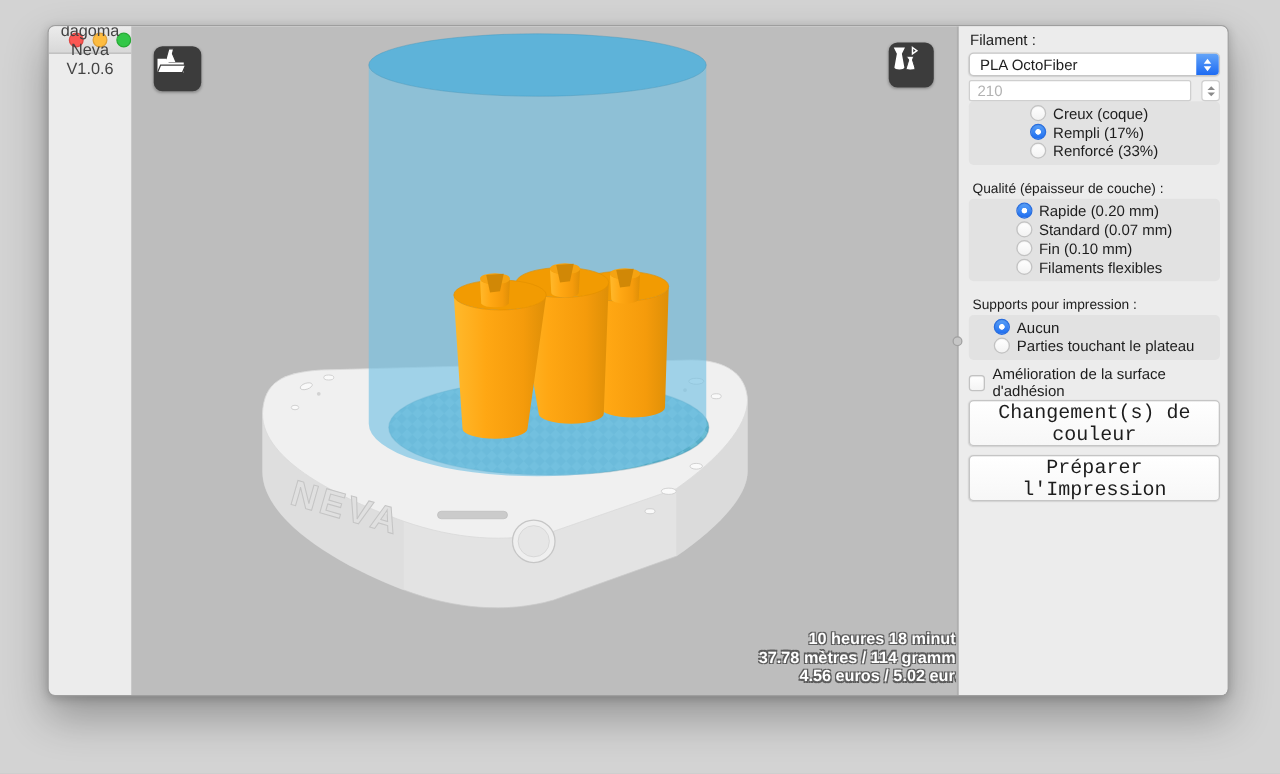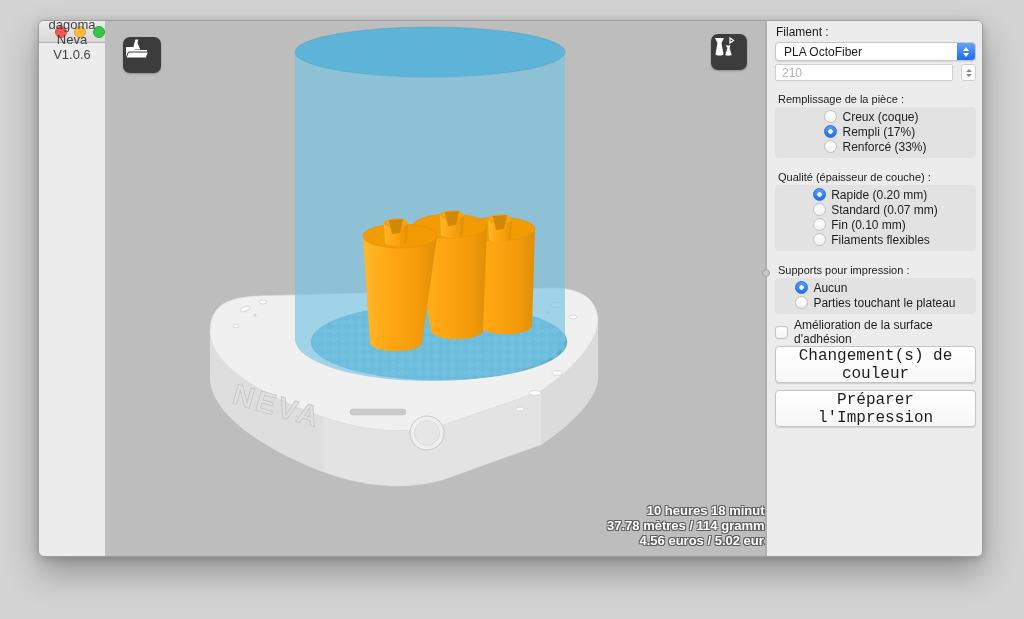--- a/index.html
+++ b/index.html
@@ -253,21 +253,20 @@
       </div>
 
       <div class="temp-row">
         <input class="temp-input" readonly="" value="210" style="">
         <span class="num-stepper">
           <span class="chev-up"></span>
             <span class="chev-down"></span>
         </span>
       </div>
 
-      <div class="section-label first">Remplissage de la pièce :</div>
       <div class="group-box">
           <div class="group-inner">
             <div class="radio-row">
               <span class="radio"></span>
               <span class="radio-label">Creux (coque)</span>
             </div>
             <div class="radio-row">
               <span class="radio sel"></span>
               <span class="radio-label">Rempli (17%)</span>
             </div>

